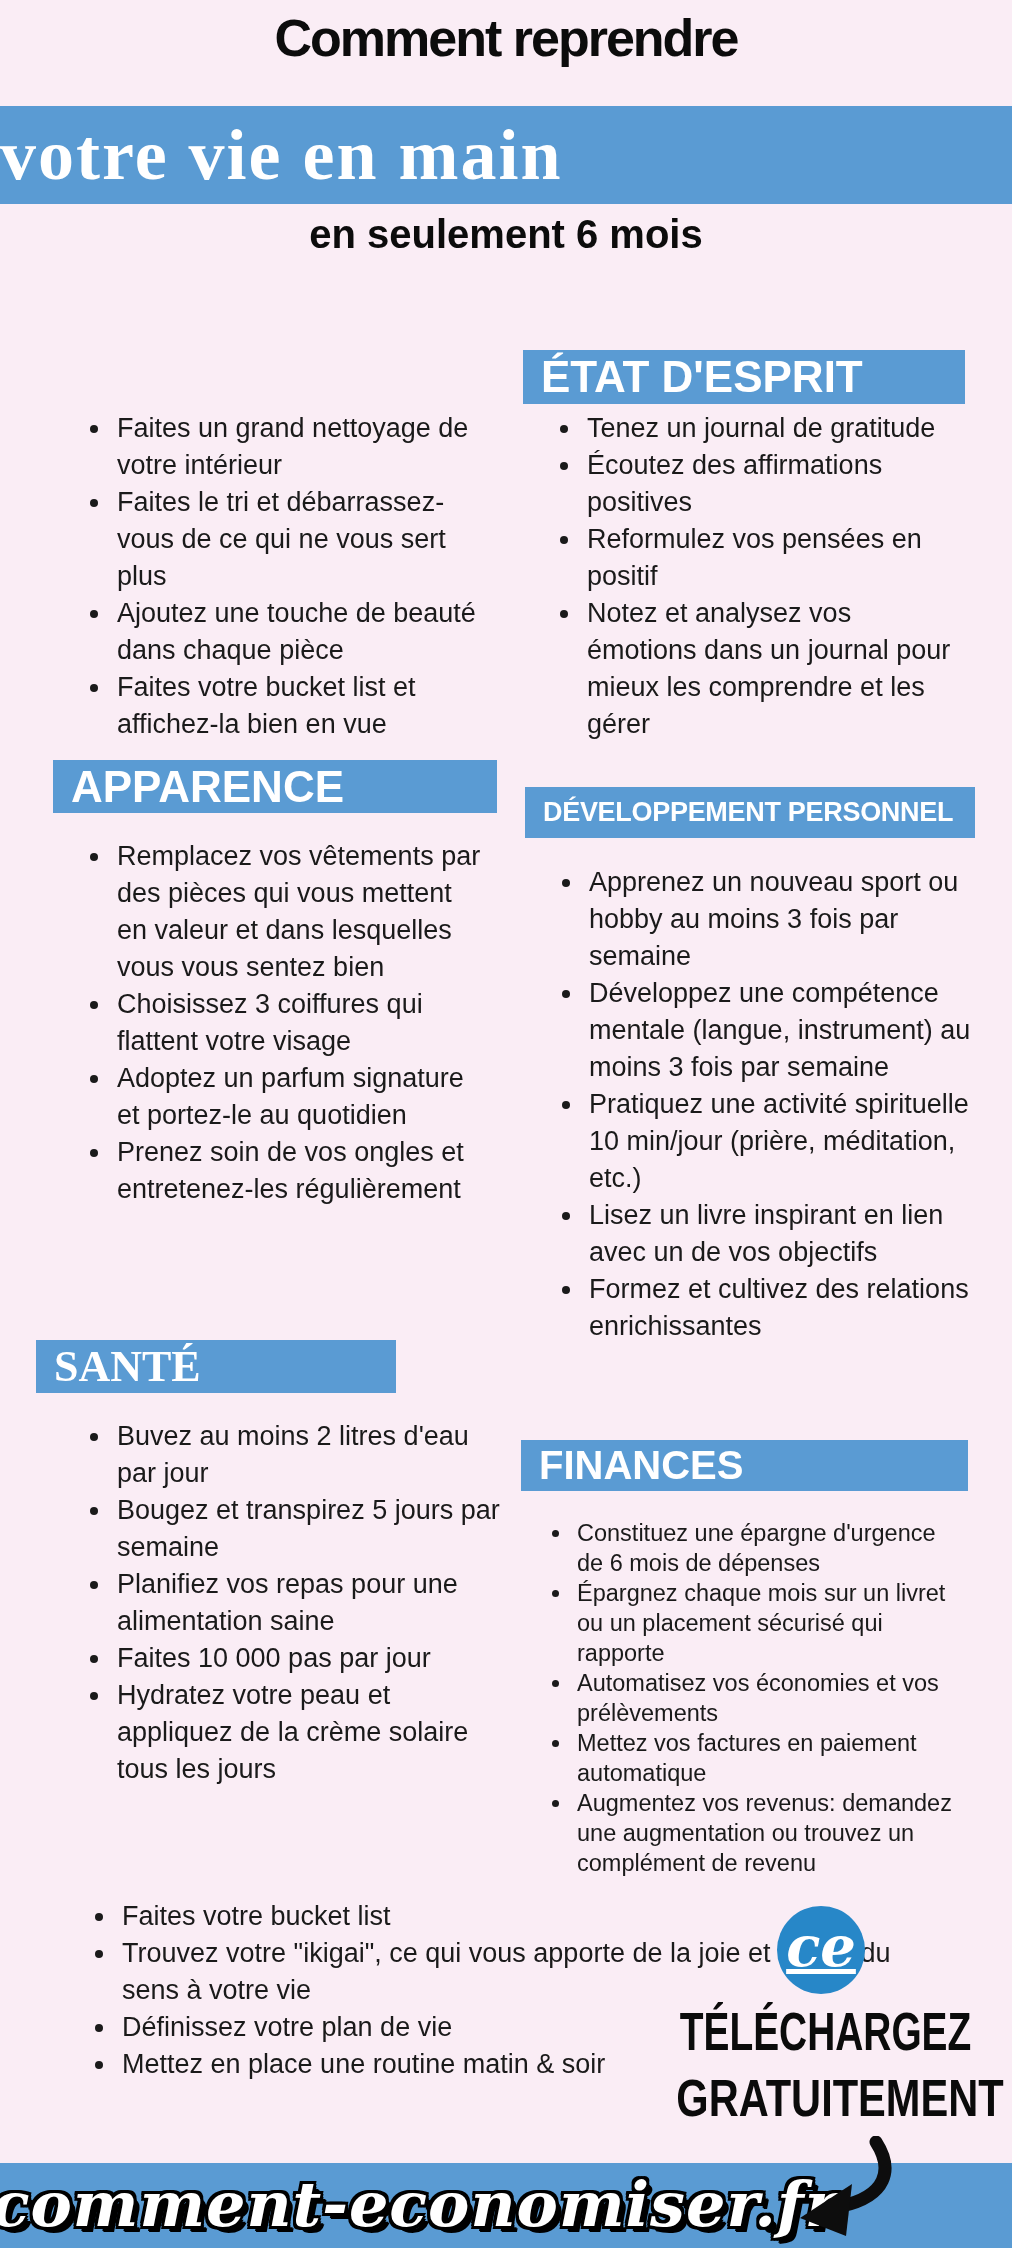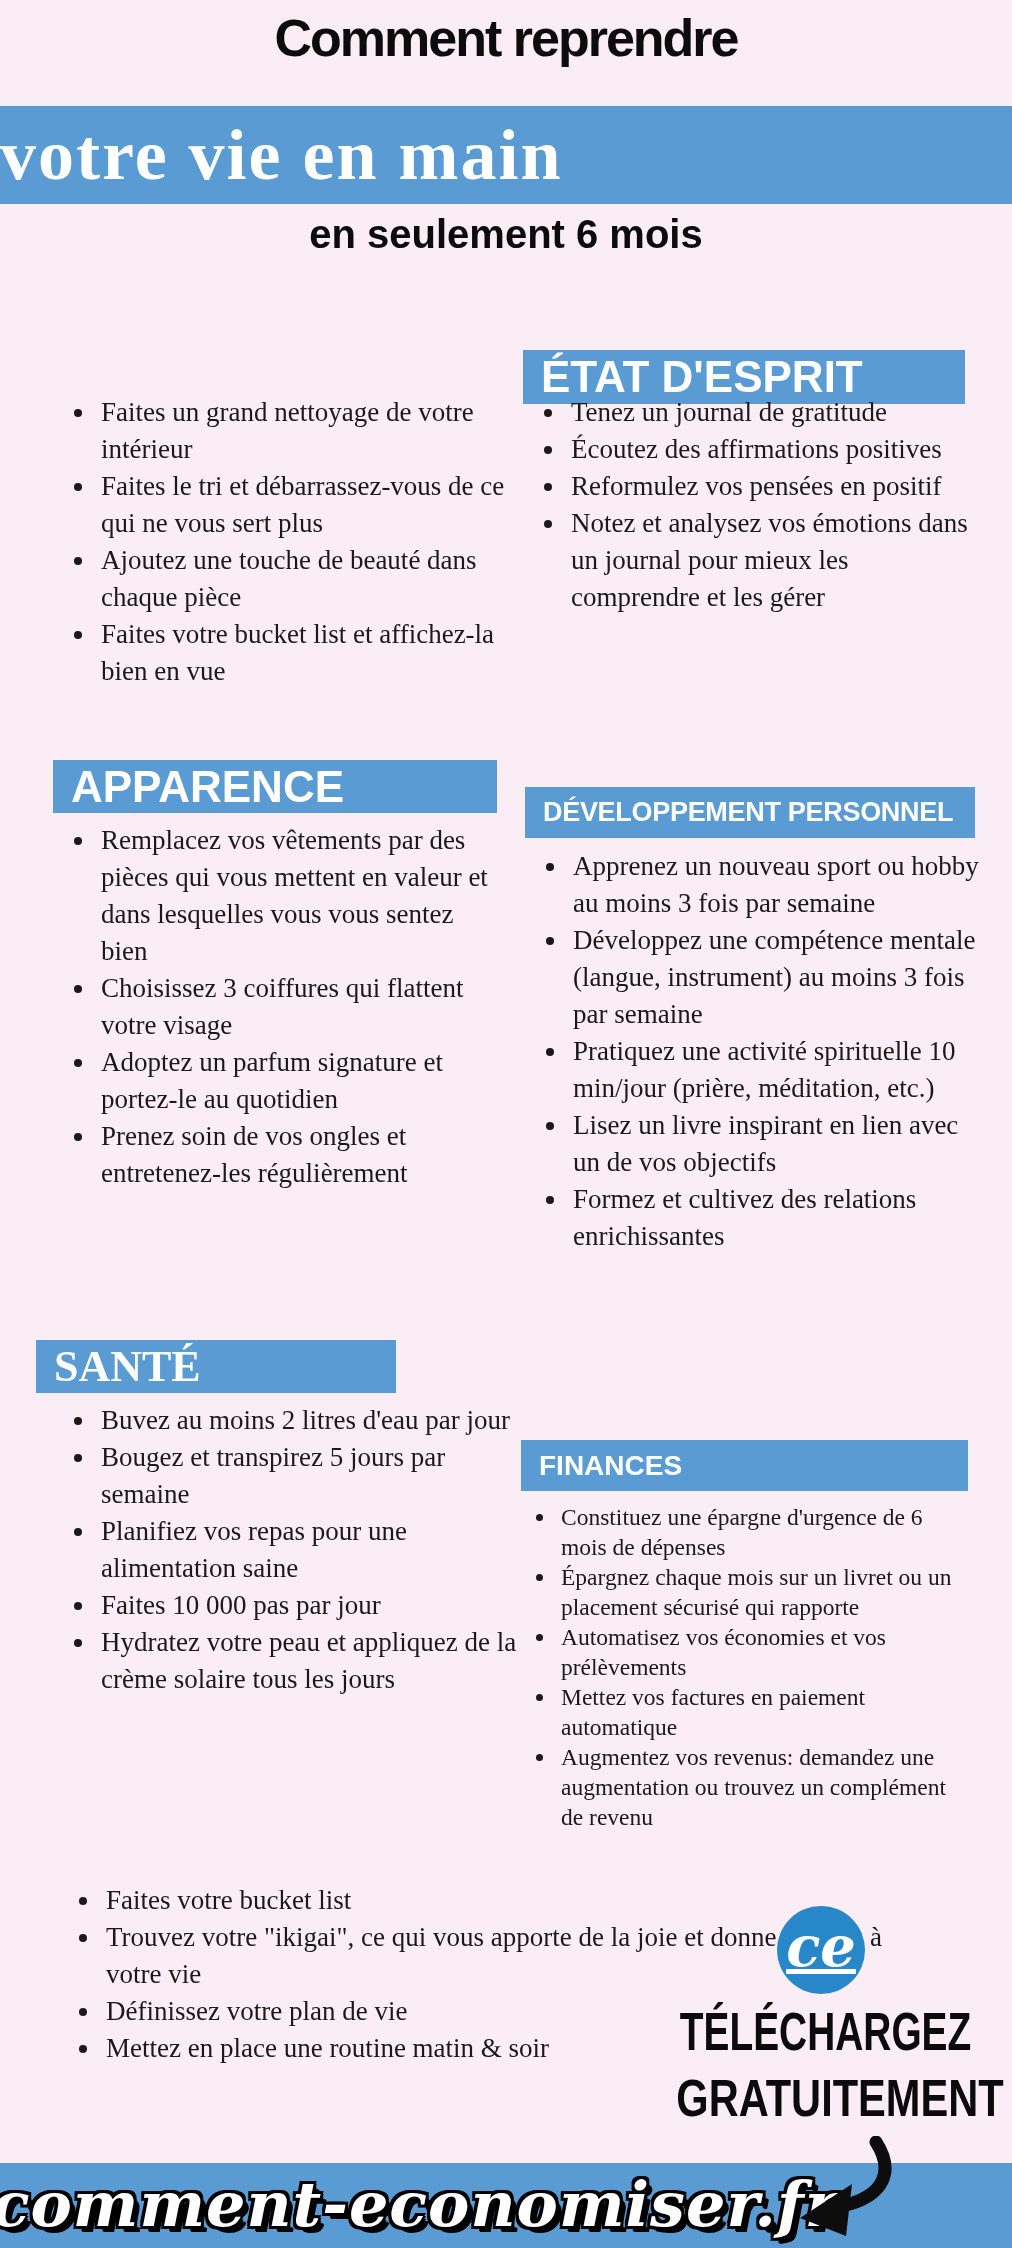--- a/index.html
+++ b/index.html
@@ -45,27 +45,27 @@
     position:absolute;background:var(--blue);color:#fff;
     font-weight:700;display:flex;align-items:center;
     padding-left:18px;white-space:nowrap;
   }
   #hdr-env {left:53px; top:332px; width:444px;height:53px;font-size:44px;}
   #hdr-app {left:53px; top:760px; width:444px;height:53px;font-size:44px;}
   #hdr-san {left:36px; top:1340px;width:360px;height:53px;font-size:44px;font-family:Liberation Serif, serif;}
   #hdr-cap {left:55px; top:1808px;width:452px;height:54px;font-size:42px;}
   #hdr-eta {left:523px;top:330px; width:442px;height:54px;font-size:44px;margin-top:20px;}
   #hdr-dev {left:525px;top:787px; width:450px;height:51px;font-size:27px;letter-spacing:-0.3px;}
-  #hdr-fin {left:521px;top:1440px;width:447px;height:51px;font-size:28px;}
+  #hdr-fin {left:521px;top:1440px;width:447px;height:51px;font-size:40px;}
   
   .blist{
     position:absolute;color:#1a1a1a;
     font-size:27px;line-height:37px;
   }
-  .blist ul{margin:0;padding:0 0 0 44px;list-style:disc;font-family:Liberation Serif, serif;}
+  .blist ul{margin:16px;padding:0 0 0 44px;list-style:disc;}
   .blist li{padding-left:4px;}
   #list-env {left:53px; top:394px; width:452px;}
   #list-app {left:53px; top:822px; width:452px;}
   #list-san {left:53px; top:1402px;width:466px;}
   #list-cap {left:58px; top:1882px;width:870px;}
   #list-eta {left:523px;top:394px; width:460px;}
   #list-dev {left:525px;top:848px; width:464px;}
   #list-fin {left:521px;top:1502px;width:452px;font-size:23.5px;line-height:30px;}
   #list-fin ul{padding-left:36px;}
   

